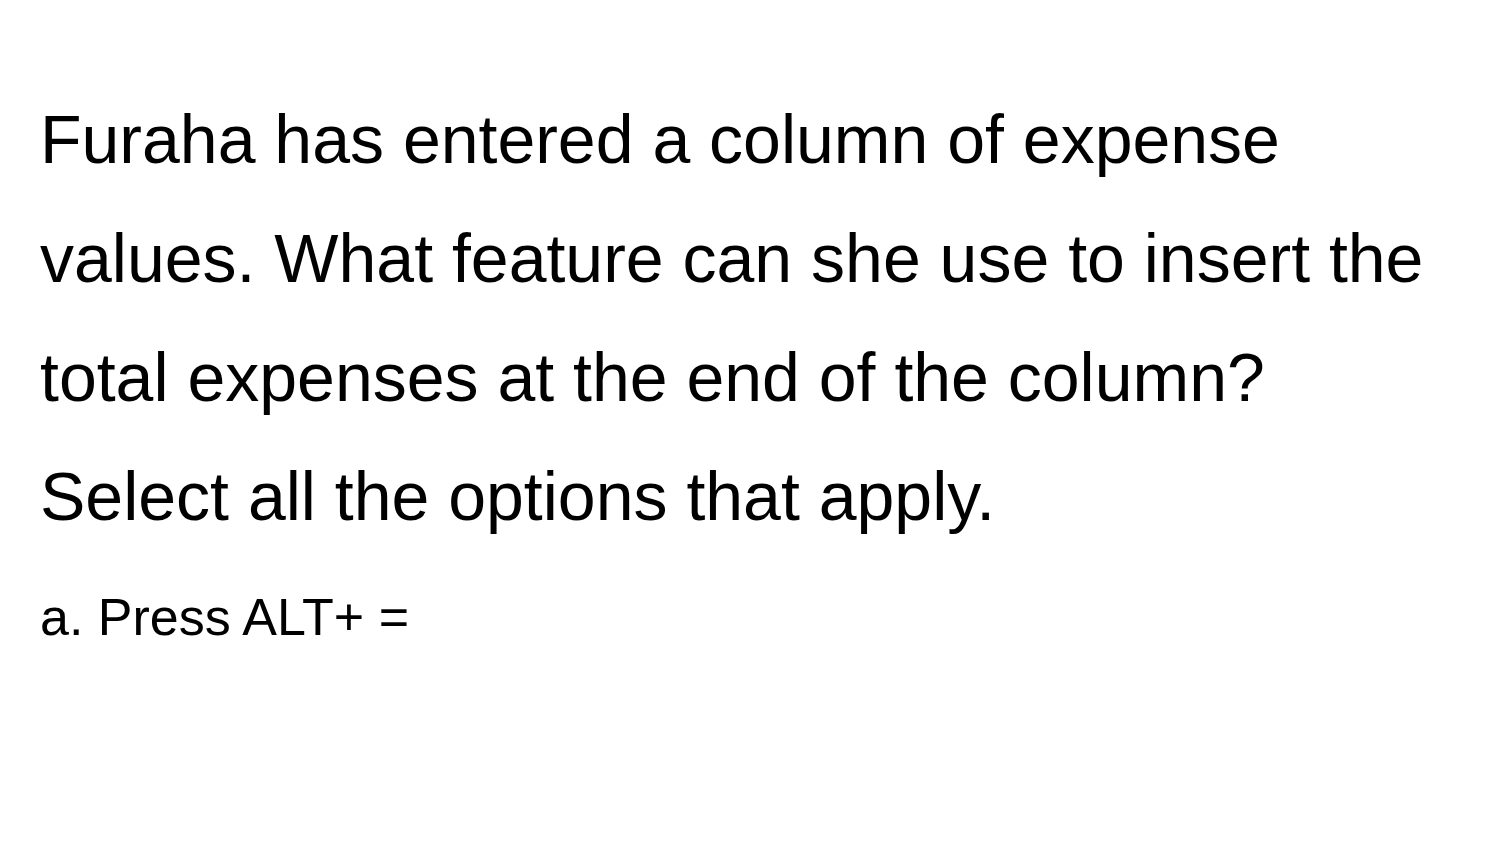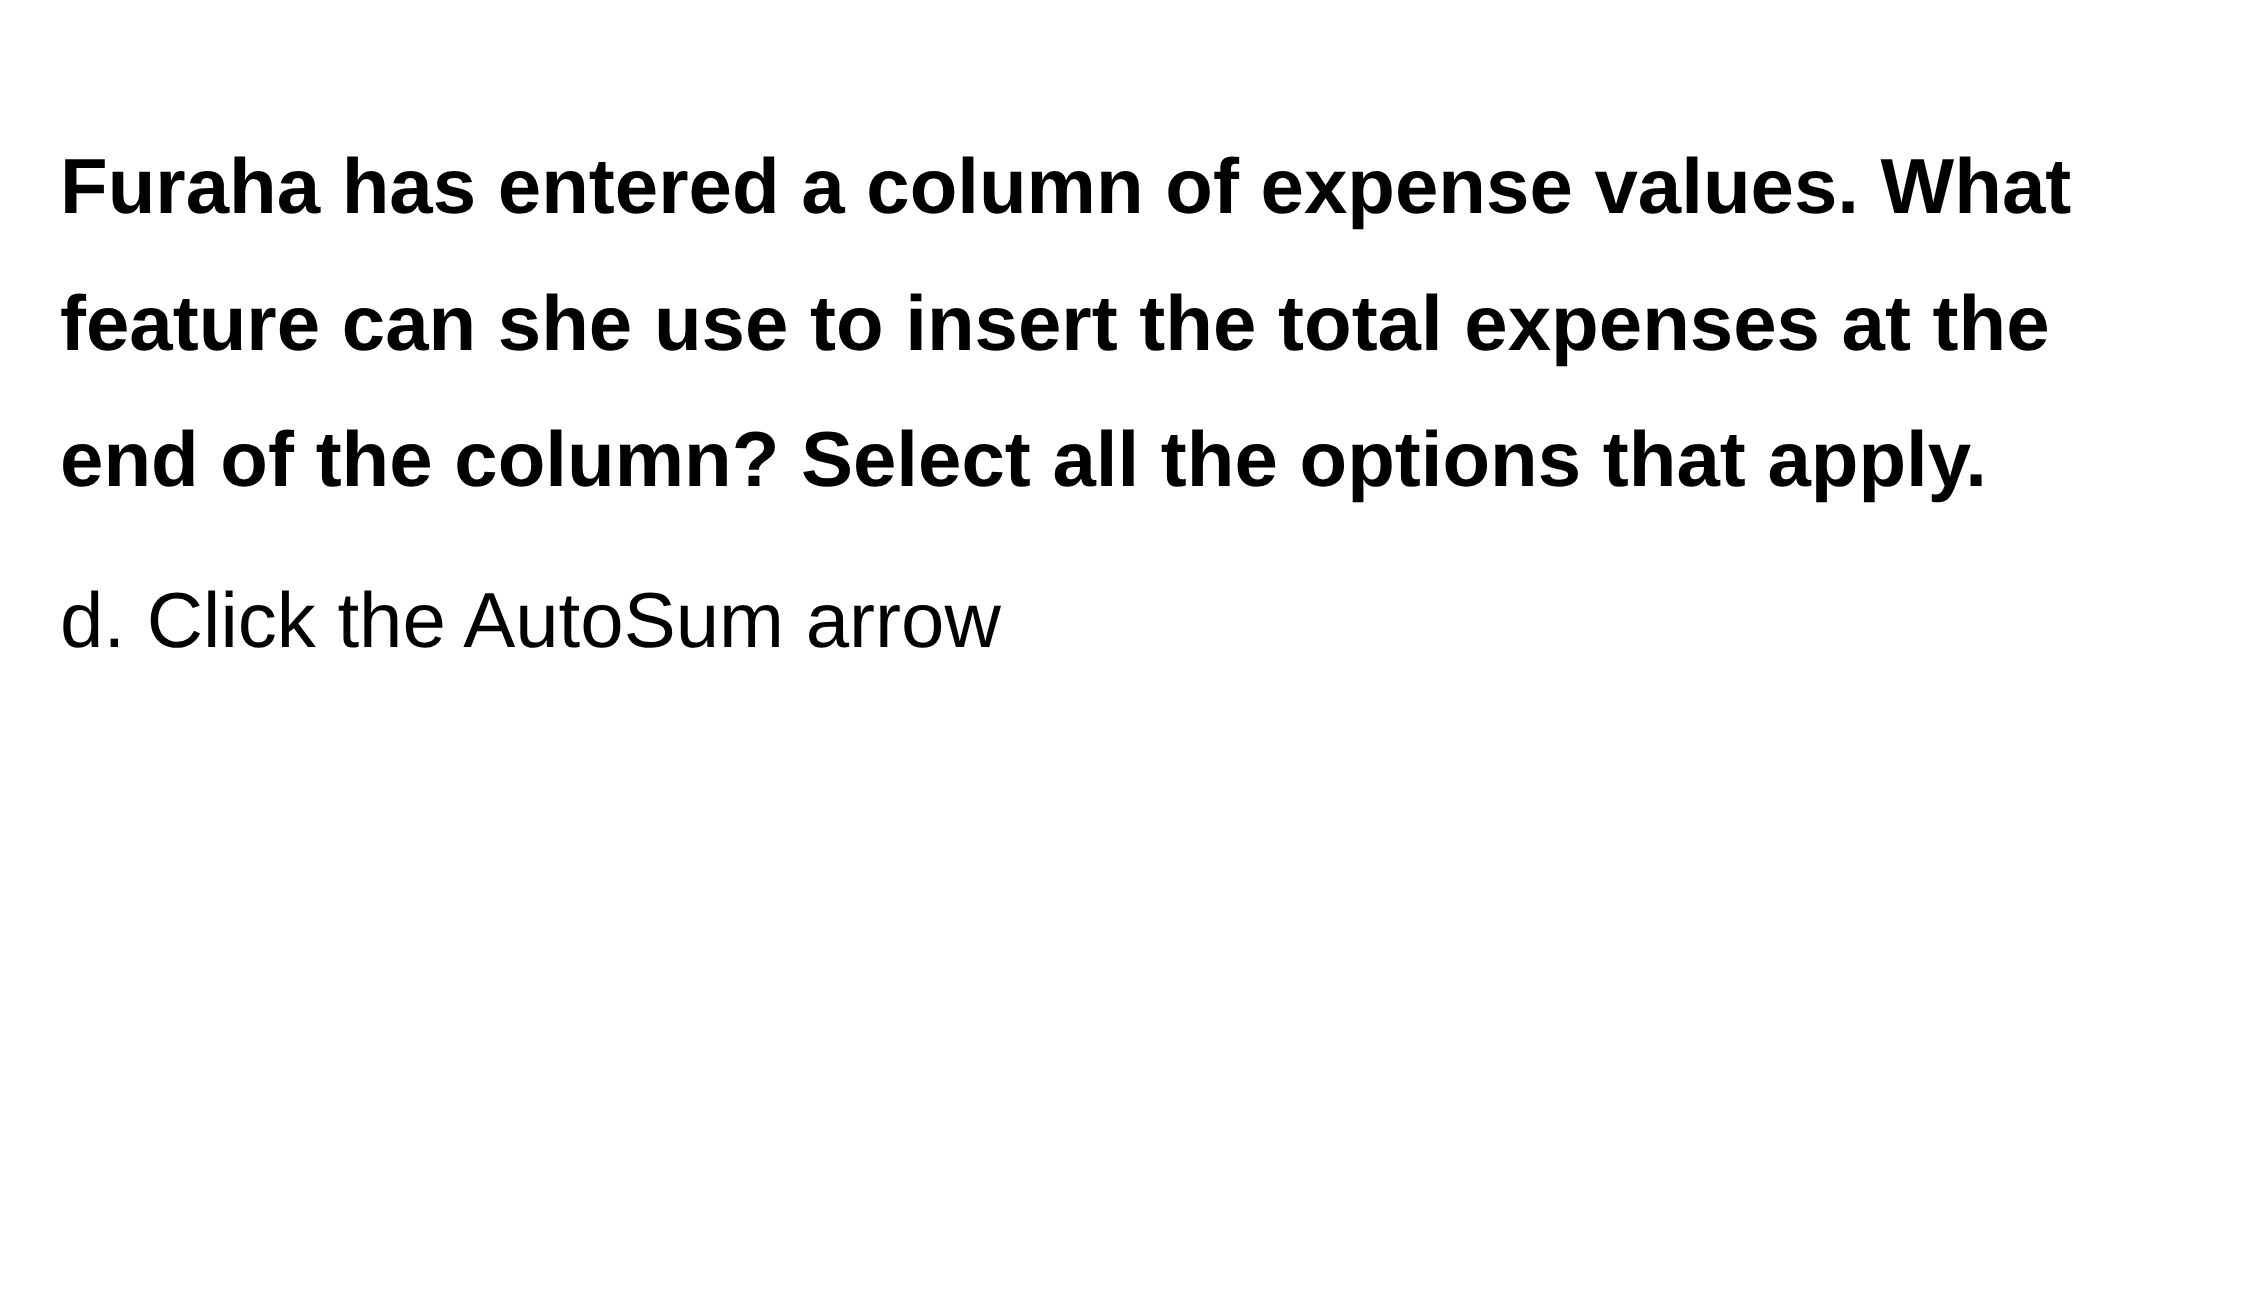--- a/index.html
+++ b/index.html
@@ -9,35 +9,35 @@
     }
     body {
       width: 1500px;
       height: 864px;
       background: #ffffff;
       font-family: -apple-system, BlinkMacSystemFont, "Segoe UI", Helvetica, Arial, sans-serif;
       color: #000000;
       padding: 80px 40px 40px 40px;
     }
     .question-text {
-      font-size: 52px;
+      font-size: 68px;
       line-height: 1.75;
-      font-weight: 700;
+      font-weight: 400;
       margin-bottom: 24px;
     }
     .options-list {
       list-style: none;
     }
     .option-item {
       font-size: 52px;
       line-height: 1.45;
       font-weight: 400;
       margin-bottom: 8px;
     }
   </style>
 </head>
 <body>
 
 <div class="question-text">Furaha has entered a column of expense values. What feature can she use to insert the total expenses at the end of the column? Select all the options that apply.</div>
 
 <ul class="options-list">
-  <li class="option-item">d. Click the AutoSum arrow</li>
+  <li class="option-item">a. Press ALT+ =</li>
 </ul>
 
 </body></html>

